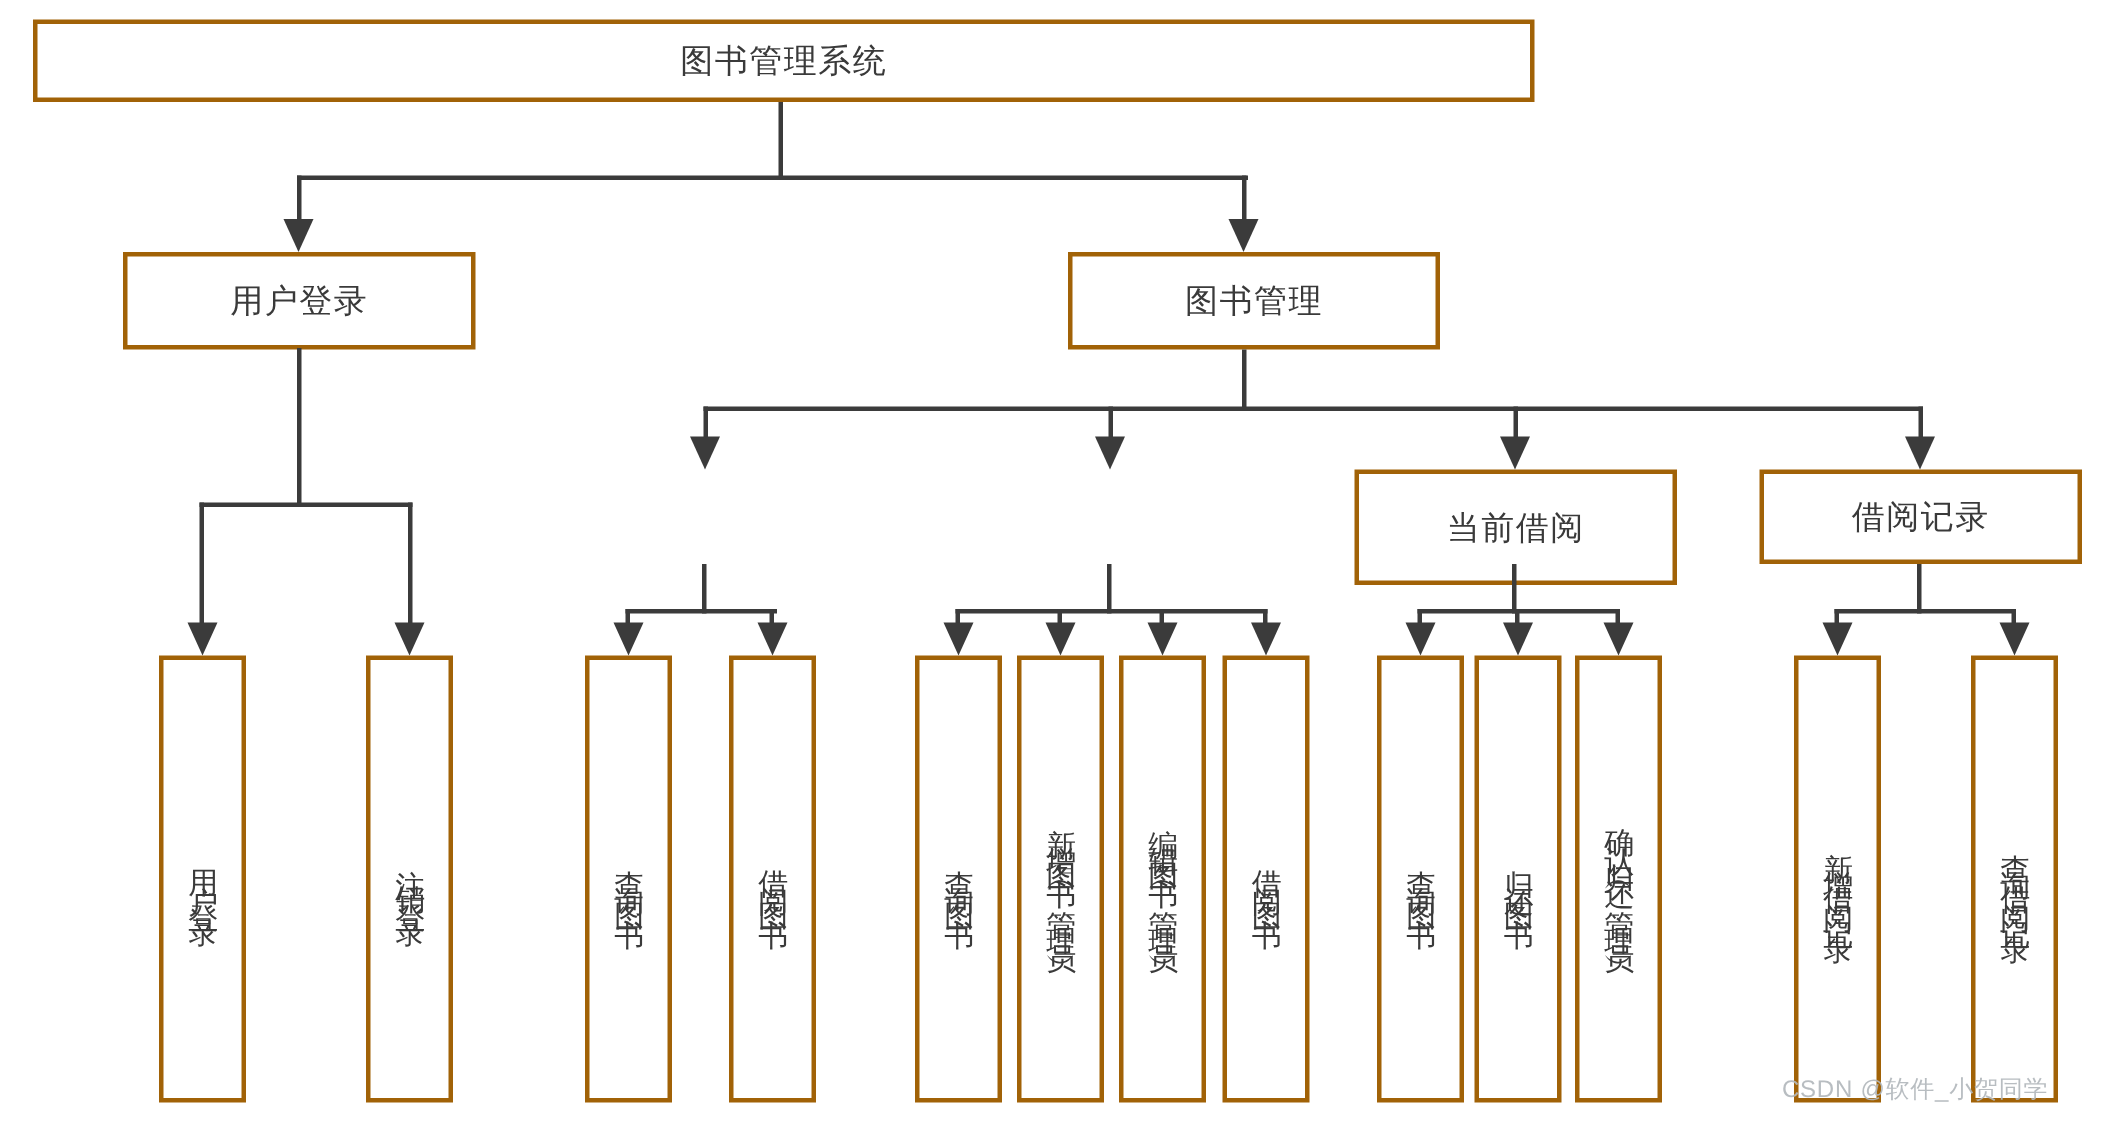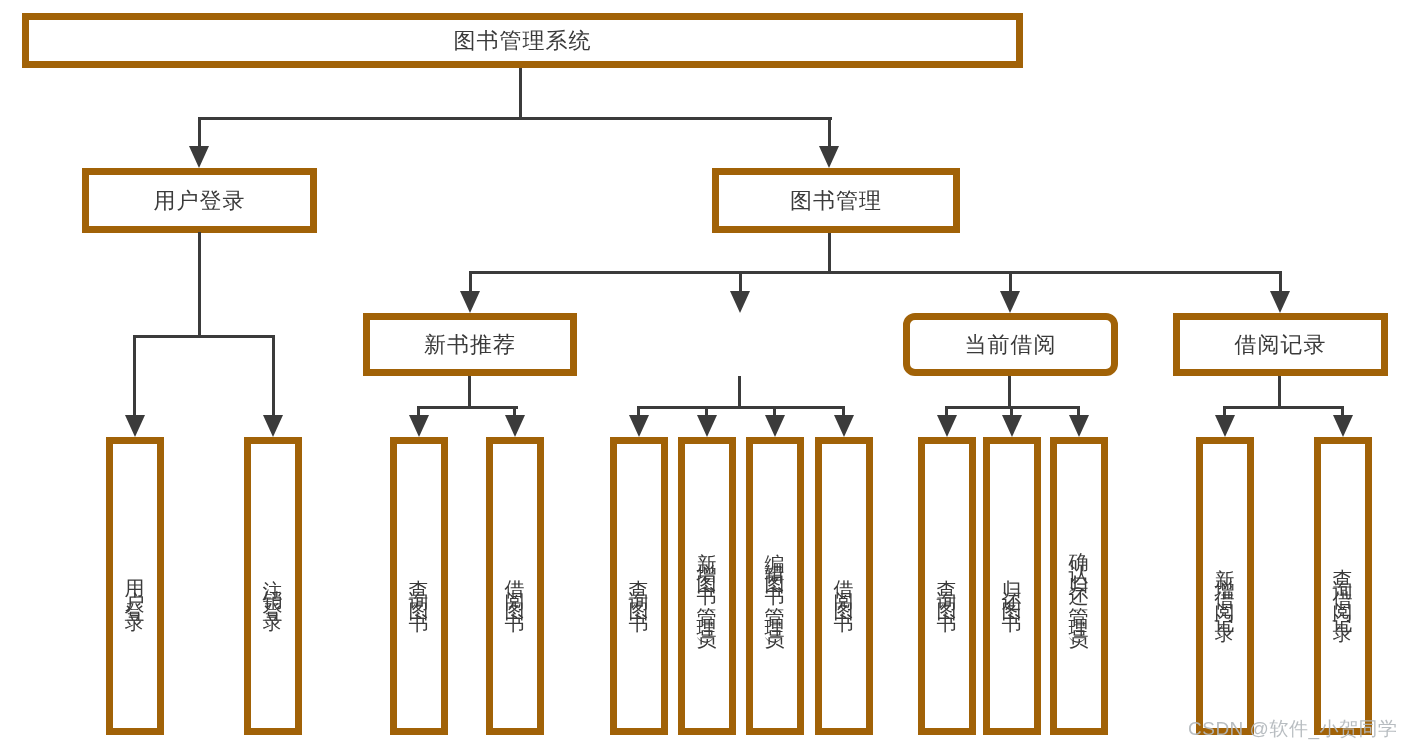--- a/index.html
+++ b/index.html
@@ -1,60 +1,57 @@
 <!DOCTYPE html>
 <html><head>
 <meta charset="utf-8">
 <style>
   html,body{margin:0;padding:0;background:#ffffff;}
   .canvas{
     position:relative;width:1405px;height:747px;background:#ffffff;overflow:hidden;
     font-family:"Liberation Sans","DejaVu Sans",sans-serif;color:#3a3a3a;
   }
   .box{
-    position:absolute;box-sizing:border-box;border:7px solid #a16207;background:#ffffff;
+    position:absolute;box-sizing:border-box;border:3px solid #a16207;background:#ffffff;
     display:flex;align-items:center;justify-content:center;
   }
   .hbox span{font-size:22px;letter-spacing:1px;white-space:nowrap;}
   .vbox{width:58px;height:298px;}
   .vbox span{
     writing-mode:vertical-rl;text-orientation:mixed;
     font-size:20px;line-height:1;letter-spacing:11px;white-space:nowrap;
   }
   .line{position:absolute;background:#3b3b3b;}
   .arrow{
     position:absolute;width:0;height:0;
     border-left:10px solid transparent;border-right:10px solid transparent;
     border-top:22px solid #3b3b3b;
   }
   .watermark{
     position:absolute;left:1188px;top:716px;z-index:10;
-    font-size:19px;color:rgba(178,183,188,0.92);letter-spacing:0.5px;white-space:nowrap;
+    font-size:16px;color:rgba(178,183,188,0.92);letter-spacing:0.5px;white-space:nowrap;
   }
 </style>
 </head>
 <body>
 
 <div class="canvas">
 
   <div class="box hbox" style="left:22px;top:13px;width:1001px;height:55px;">
     <span>图书管理系统</span>
   </div>
 
   <div class="box hbox" style="left:82px;top:168px;width:235px;height:65px;">
     <span>用户登录</span>
   </div>
   <div class="box hbox" style="left:712px;top:168px;width:248px;height:65px;">
     <span>图书管理</span>
   </div>
 
-  <div class="box hbox" style="left:363px;top:313px;width:214px;height:63px;">
-    <span>新书推荐</span>
-  </div>
-  <div class="box hbox" style="left:903px;top:313px;width:215px;height:63px;border-radius:12px;">
+  <div class="box hbox" style="left:903px;top:313px;width:215px;height:77px;">
     <span>当前借阅</span>
   </div>
   <div class="box hbox" style="left:1173px;top:313px;width:215px;height:63px;">
     <span>借阅记录</span>
   </div>
 
   <div class="box vbox" style="left:106px;top:437px;">
     <span>用户登录</span>
   </div>
   <div class="box vbox" style="left:244px;top:437px;">

